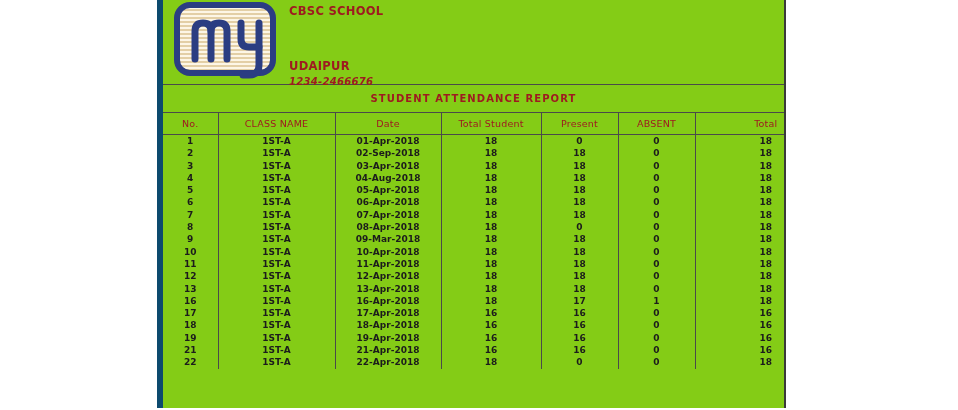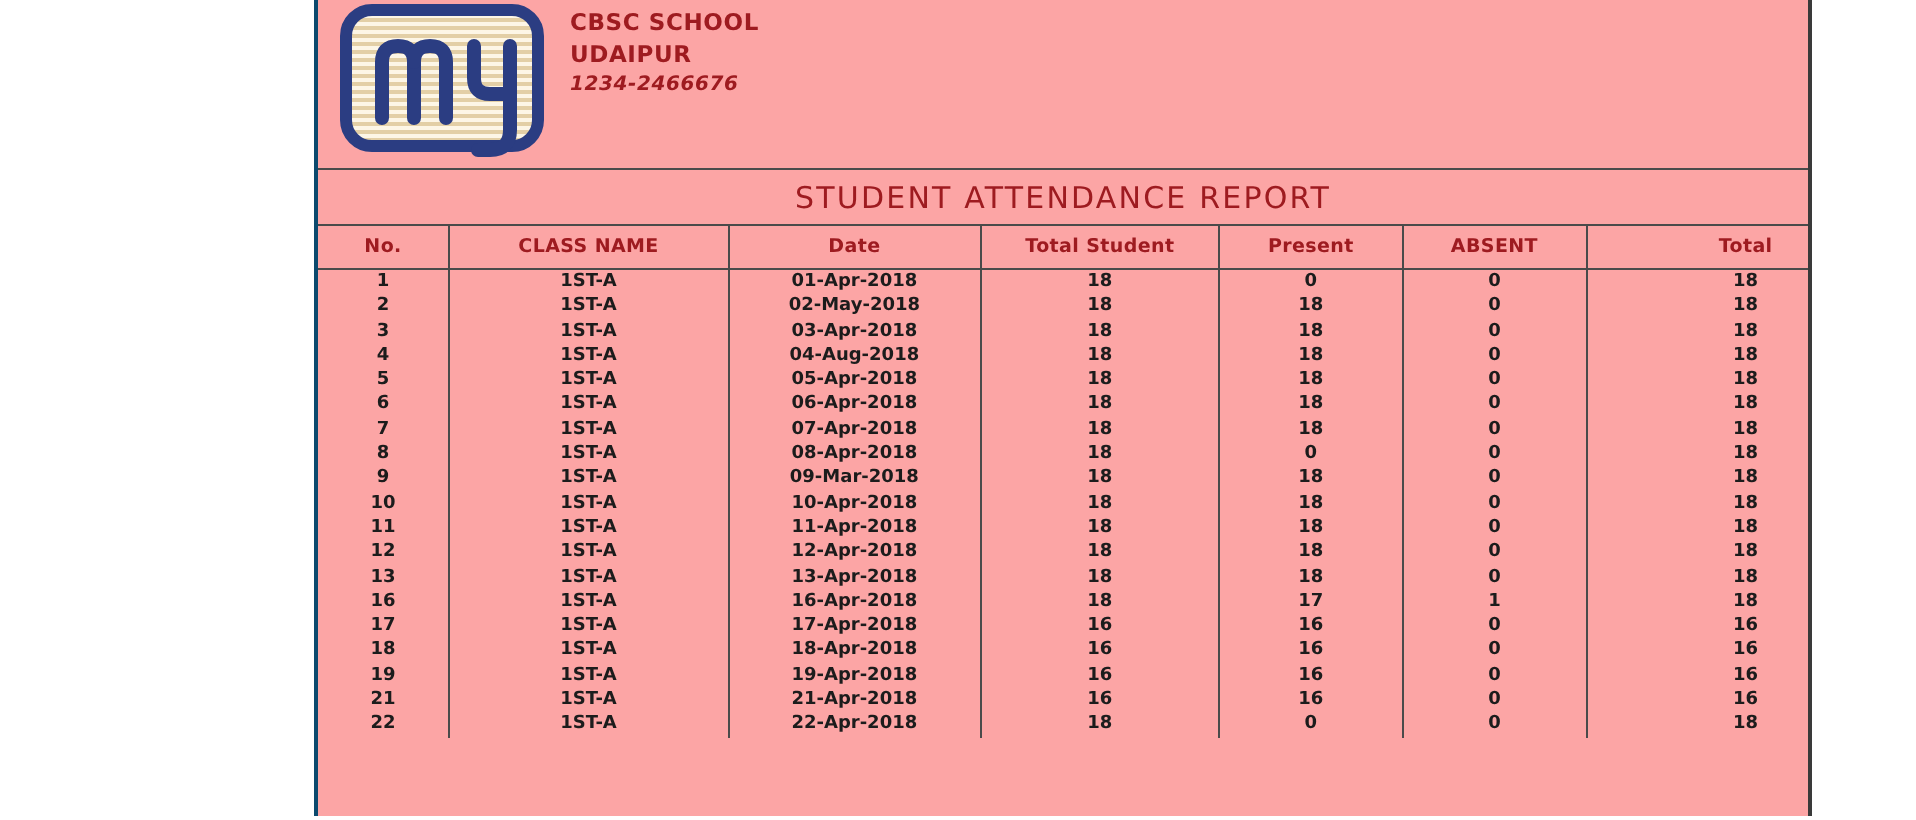--- a/index.html
+++ b/index.html
@@ -11,24 +11,24 @@
     width: 958px;
     height: 410px;
     overflow: hidden;
     font-family: "DejaVu Sans", "Liberation Sans", sans-serif;
   }
 
   #page {
     position: absolute;
     left: 157px;
     top: -1px;
-    width: 749px;
+    width: 629px;
     height: 409px;
-    background: #fca5a5;
-    border-left: 2px solid #0c4a6e;
+    background: #84cc16;
+    border-left: 6px solid #0c4a6e;
     border-right: 2px solid #3a3a3a;
     box-sizing: border-box;
     overflow: hidden;
   }
 
   
   #letterhead {
     position: relative;
     height: 86px;
     border-bottom: 1px solid #4a4a4a;
@@ -46,36 +46,36 @@
 
   #org-block {
     position: absolute;
     left: 126px;
     top: 4px;
     color: #9e1b20;
     font-weight: bold;
     line-height: 1.42;
   }
   .org-line-1 { font-size: 11.5px; letter-spacing: 0.3px; }
-  .org-line-2 { font-size: 11.5px; letter-spacing: 0.3px; }
+  .org-line-2 { font-size: 11.5px; letter-spacing: 0.3px; margin-top: 39px; }
   .org-line-3 { font-size: 10px; letter-spacing: 0.3px; font-style: italic; }
 
   
   #title-band {
     height: 28px;
     border-bottom: 1px solid #4a4a4a;
     display: flex;
     align-items: center;
     justify-content: center;
     box-sizing: border-box;
   }
   #report-title {
     color: #9e1b20;
-    font-size: 15px;
-    font-weight: normal;
+    font-size: 10px;
+    font-weight: bold;
     letter-spacing: 1.1px;
   }
 
   
   #report-table {
     width: 100%;
     border-collapse: collapse;
     table-layout: fixed;
     font-size: 9px;
   }
@@ -87,21 +87,21 @@
     white-space: nowrap;
   }
   #report-table th:last-child, #report-table td:last-child {
     border-right: none;
     padding-left: 48px;
   }
   #report-table thead th {
     height: 21px;
     color: #9e1b20;
     font-size: 9.5px;
-    font-weight: bold;
+    font-weight: normal;
     letter-spacing: 0.2px;
     border-bottom: 1px solid #4a4a4a;
   }
   #report-table tbody td {
     height: 12.3px;
     line-height: 12.3px;
     color: #1c1c1c;
     font-size: 9px;
     font-weight: bold;
   }
@@ -183,21 +183,21 @@
           <td>1ST-A</td>
           <td>01-Apr-2018</td>
           <td>18</td>
           <td>0</td>
           <td>0</td>
           <td>18</td>
         </tr>
         <tr>
           <td>2</td>
           <td>1ST-A</td>
-          <td>02-May-2018</td>
+          <td>02-Sep-2018</td>
           <td>18</td>
           <td>18</td>
           <td>0</td>
           <td>18</td>
         </tr>
         <tr>
           <td>3</td>
           <td>1ST-A</td>
           <td>03-Apr-2018</td>
           <td>18</td>

